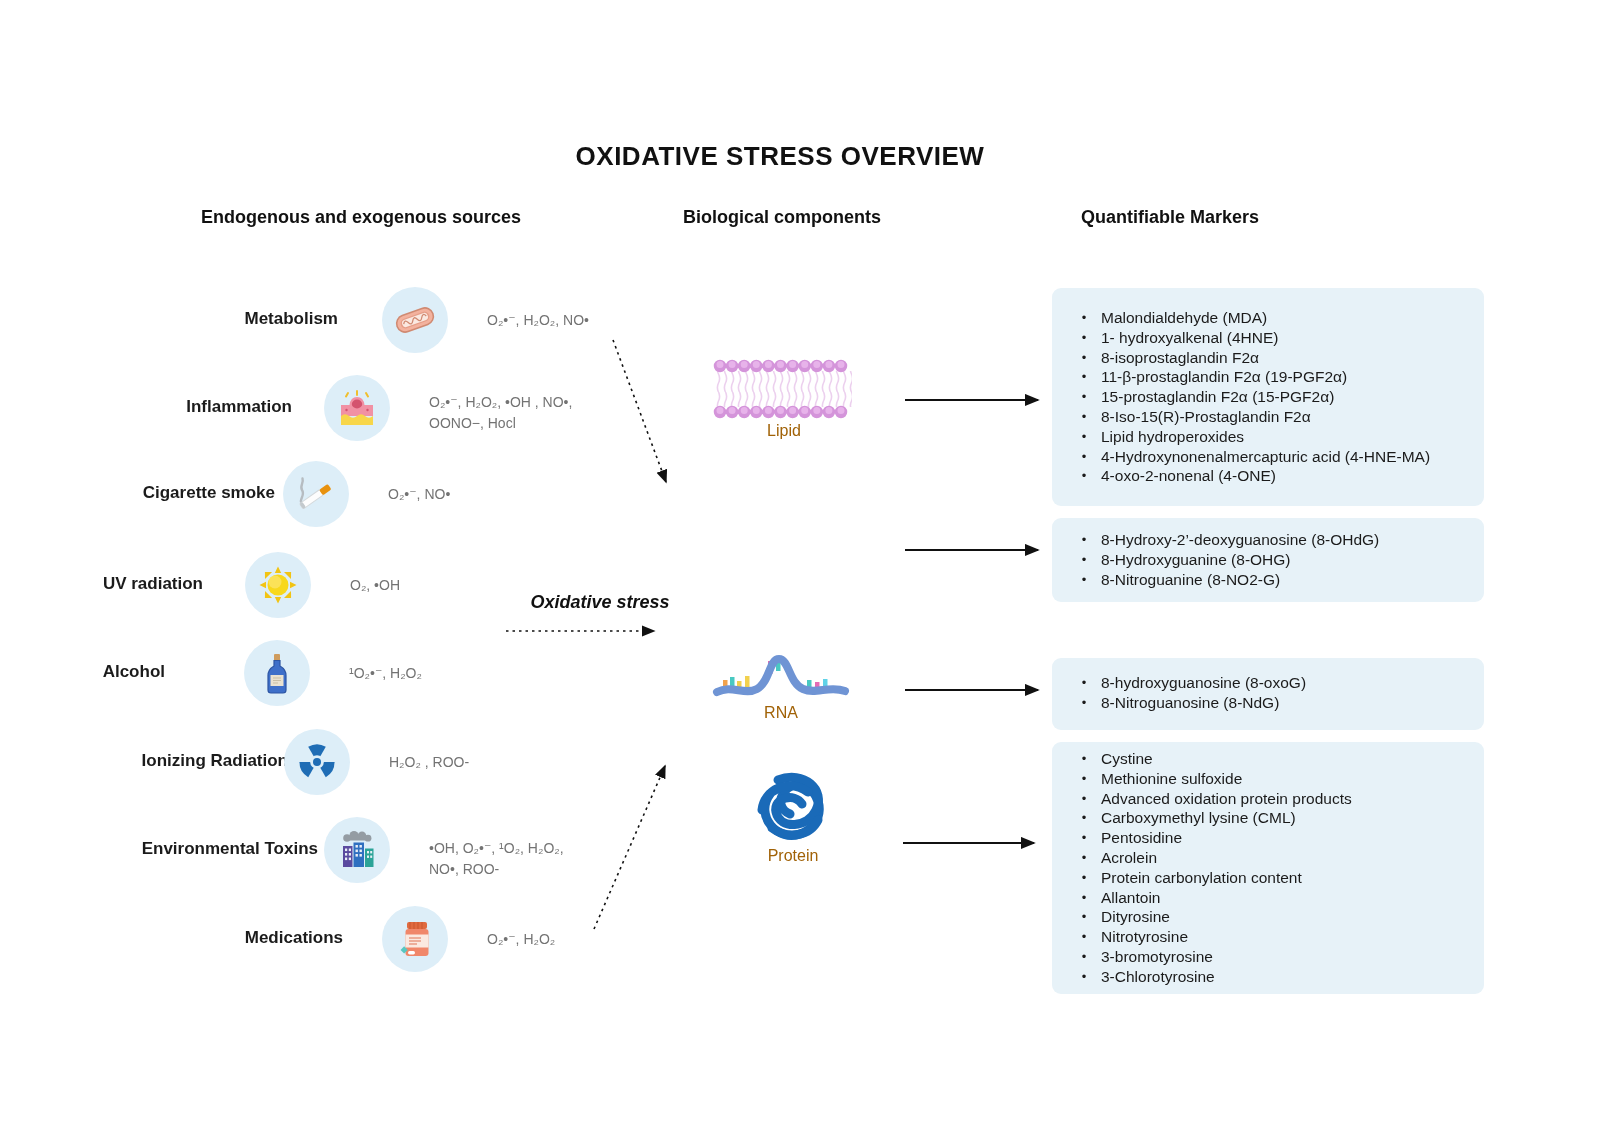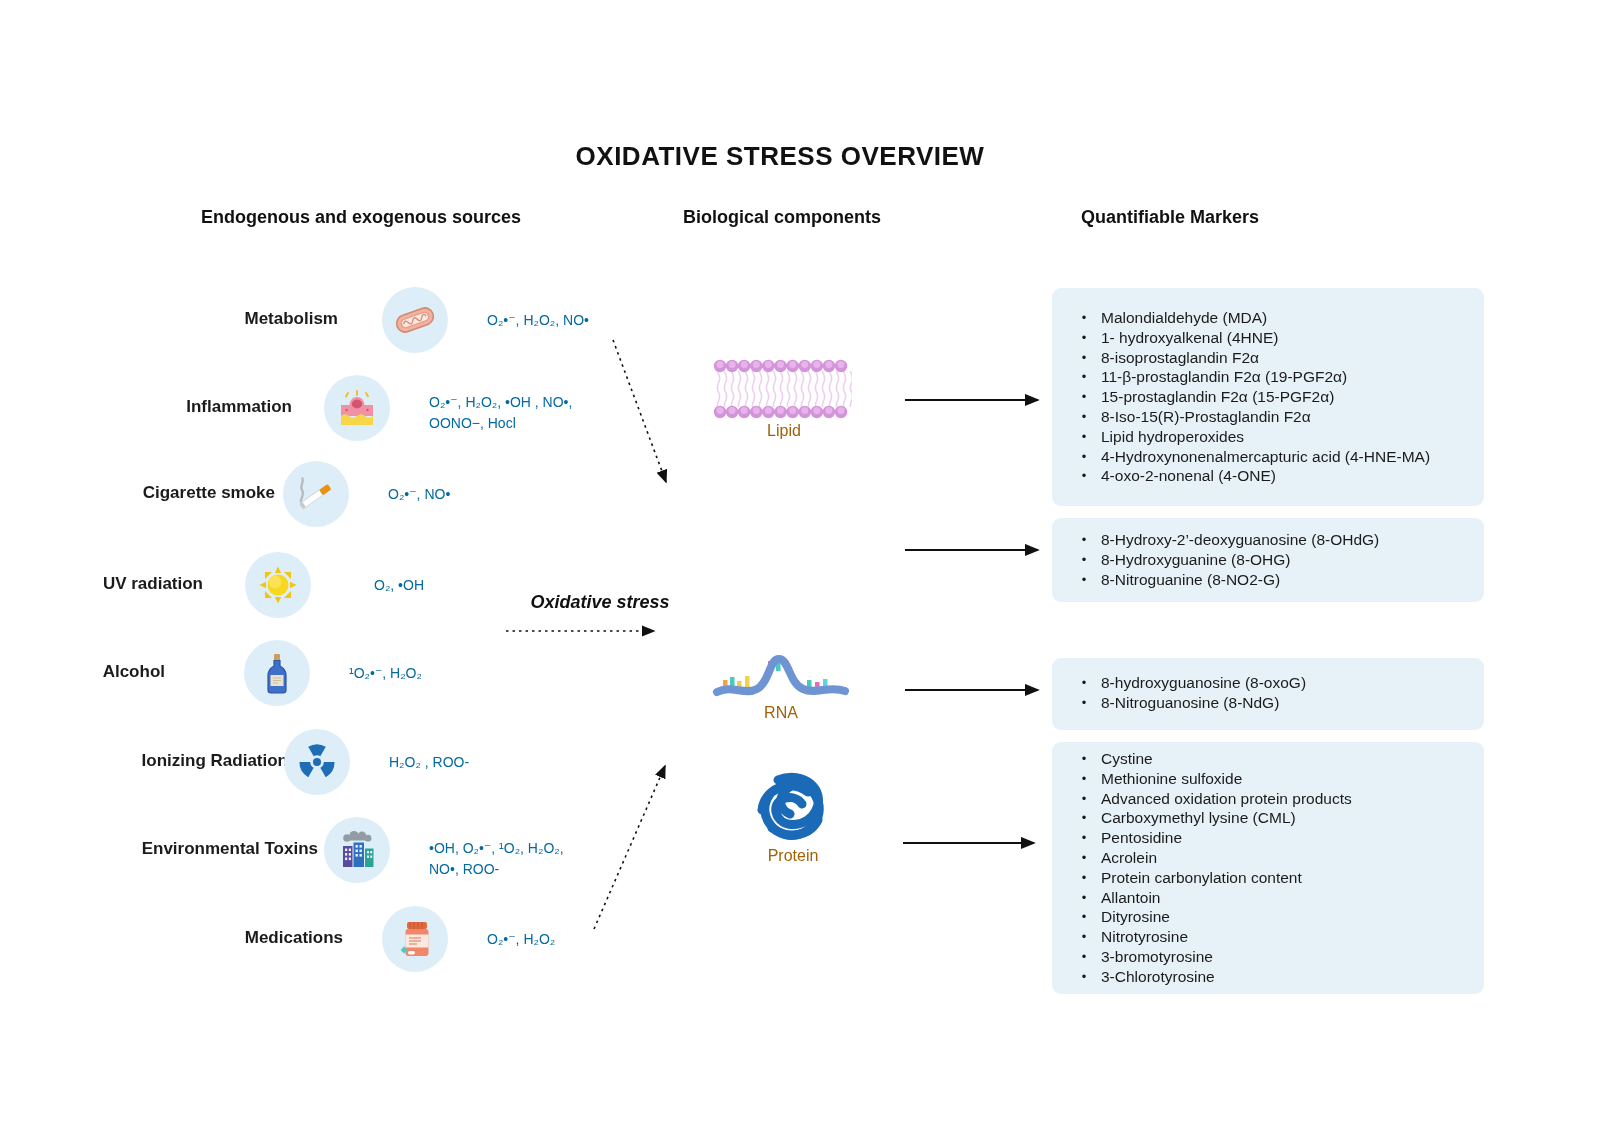--- a/index.html
+++ b/index.html
@@ -11,21 +11,21 @@
 
   .hdr{position:absolute;top:207px;font-size:18px;font-weight:700;color:#111;text-align:center;white-space:nowrap;}
   .hdr-sources{left:161px;width:400px;}
   .hdr-components{left:632px;width:300px;}
   .hdr-markers{left:1020px;width:300px;}
 
   .src-label{position:absolute;font-size:17px;font-weight:700;color:#1b1b1b;
              white-space:nowrap;text-align:right;}
   .icon-circle{position:absolute;width:66px;height:66px;border-radius:50%;
                background:#ddeef8;display:flex;align-items:center;justify-content:center;}
-  .radicals{position:absolute;font-size:14px;color:#0369a1;line-height:21px;
+  .radicals{position:absolute;font-size:14px;color:#737373;line-height:21px;
             white-space:pre-line;}
 
   .comp{position:absolute;}
   .comp-label{position:absolute;width:160px;text-align:center;font-size:16px;color:#a16207;}
 
   .marker-box{position:absolute;left:1052px;width:432px;background:#e7f2f8;
               border-radius:9px;box-sizing:border-box;}
   .marker-box ul{list-style:none;margin:0;padding:0;}
   .marker-item{display:flex;align-items:flex-start;line-height:19.8px;font-size:15.5px;color:#1b1b1b;}
   .marker-item .bullet{width:12px;margin-right:11px;font-size:13px;flex:0 0 auto;text-align:center;}
@@ -100,21 +100,21 @@
         <path d="M42.5 24 L36 20.8 L36 27.2 Z"></path>
         <path d="M10.9 10.9 L11 18.1 L18.1 11 Z" transform="rotate(0)"></path>
         <path d="M37.1 10.9 L30 11 L37 18.1 Z"></path>
         <path d="M10.9 37.1 L18.1 37 L11 30 Z"></path>
         <path d="M37.1 37.1 L37 30 L30 37 Z"></path>
       </g>
       <circle cx="24" cy="24" r="10.5" fill="#f8d81c"></circle>
       <circle cx="21" cy="21" r="6.5" fill="#fbe463" opacity="0.85"></circle>
     </svg>
   </div>
-  <div class="radicals" style="left:350px;top:575px;margin-left:24px;">O₂, •OH</div>
+  <div class="radicals" style="left:350px;top:575px;">O₂, •OH</div>
 
   <div class="src-label" style="right:1435px;top:662px;">Alcohol</div>
   <div class="icon-circle" style="left:244px;top:640px;">
     <svg width="48" height="48" viewBox="0 0 48 48">
       <rect x="21" y="5" width="6" height="7" rx="1" fill="#cf9c5e"></rect>
       <path d="M21 11.5 h6 v5.5 q6 3.5 6 9.5 v14.5 q0 3 -3 3 h-12 q-3 0 -3 -3 V26.5 q0 -6 6 -9.5 Z" fill="#3e6fc9" stroke="#2d55a3" stroke-width="1.2"></path>
       <rect x="17.5" y="26" width="13" height="11" fill="#eae2d0"></rect>
       <path d="M20 29 h8 M20 31.5 h8 M20 34 h5" stroke="#c9bfa6" stroke-width="1"></path>
     </svg>
   </div>

